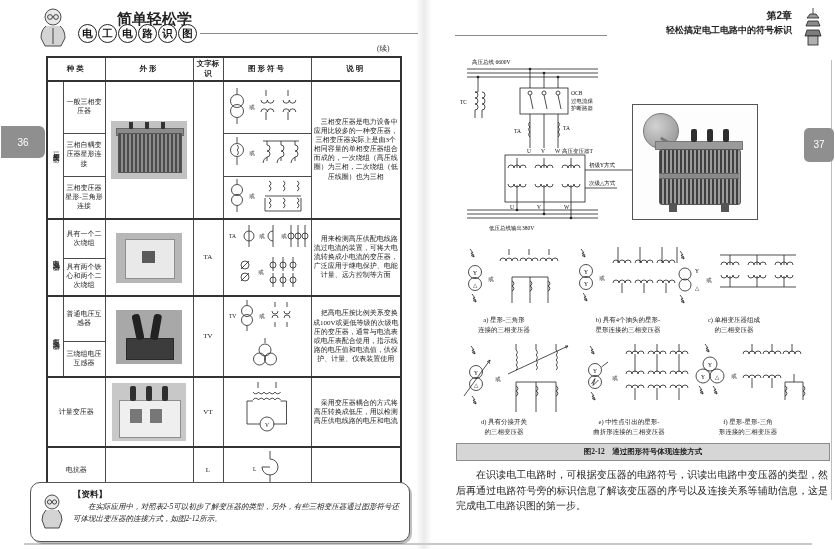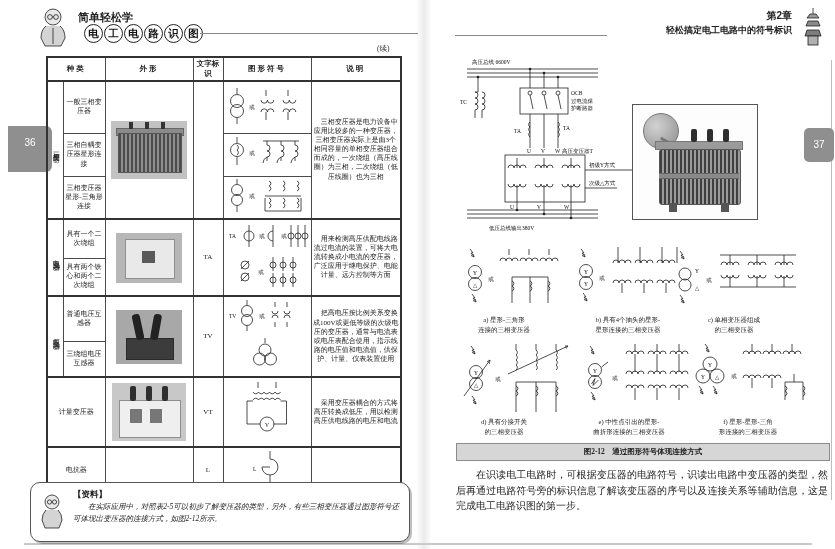--- a/index.html
+++ b/index.html
@@ -1,19 +1,19 @@
 <!DOCTYPE html>
 <html><head>
 <meta charset="utf-8">
 <style>
   html,body{margin:0;padding:0;}
   body{width:835px;height:549px;background:#fff;font-family:"Liberation Serif","DejaVu Serif",serif;color:#1c1c1c;position:relative;overflow:hidden;}
   .abs{position:absolute;}
   
-  .tagline{font-family:"Liberation Sans","DejaVu Sans",sans-serif;font-weight:bold;font-size:11px;color:#222;}
+  .tagline{font-family:"Liberation Sans","DejaVu Sans",sans-serif;font-weight:bold;font-size:15px;color:#222;margin-left:39px;}
   .logochar{display:inline-block;width:17px;height:17px;border:1.6px solid #222;border-radius:50%;font:bold 10.5px/17px "Liberation Sans","DejaVu Sans",sans-serif;text-align:center;background:#fff;margin-right:1px;color:#111;}
   .hrule{border-top:1px solid #8a8a8a;height:0;}
   .chapter{font-family:"Liberation Sans","DejaVu Sans",sans-serif;font-weight:bold;font-size:10px;text-align:right;color:#222;}
   .subtitle{font-family:"Liberation Sans","DejaVu Sans",sans-serif;font-weight:bold;font-size:9px;text-align:right;color:#222;}
   .page-tab{background:#8f8f8f;color:#fff;font:10px/34px "Liberation Sans","DejaVu Sans",sans-serif;text-align:center;}
   
   table.spec{table-layout:fixed;width:354px;border-collapse:collapse;font-size:7px;}
   table.spec td{border:1px solid #4a4a4a;text-align:center;vertical-align:middle;padding:1px;line-height:1.3;color:#222;}
   table.spec{border:2px solid #333;padding-left:44px;}
   td.hd{font-weight:bold;font-size:7.5px;letter-spacing:2px;border-top:2px solid #333!important;border-bottom:1.2px solid #333!important;padding:2px 0;}
@@ -77,25 +77,25 @@
       </marker>
     </defs>
   <circle cx="19" cy="11" r="8" style="fill:#e8e8e8"></circle>
   <circle cx="16" cy="11" r="2.4"></circle>
     <circle cx="22" cy="11" r="2.4"></circle>
     <line x1="18.4" y1="11" x2="19.6" y2="11"></line>
   <path d="M12,20 q-5,4 -5,12 l4,8 h16 l4,-8 q0,-8 -5,-12" style="fill:#d4d4d4"></path>
   <line x1="19" y1="22" x2="19" y2="38"></line>
 </svg>
 <div class="abs tagline" style="left:78px;top:10px;">简单轻松学</div>
-<div class="abs" style="left:84px;top:23px;white-space:nowrap;">
+<div class="abs" style="left:78px;top:23px;white-space:nowrap;">
   <span class="logochar">电</span><span class="logochar">工</span><span class="logochar">电</span><span class="logochar">路</span><span class="logochar">识</span><span class="logochar">图</span>
 </div>
 <div class="abs hrule" style="left:200px;top:33px;width:218px;"></div>
-<div class="abs page-tab" style="left:8px;top:126px;width:44px;height:46px;border-radius:0 6px 6px 0;">36</div>
+<div class="abs page-tab" style="left:1px;top:126px;width:44px;height:32px;border-radius:0 6px 6px 0;">36</div>
 <div class="abs cont" style="left:377px;top:44px;">(续)</div>
 
 <table class="spec abs" style="left:46px;top:56px;">
   <colgroup>
       <col style="width:16px">
       <col style="width:42px">
       <col style="width:88px">
       <col style="width:30px">
       <col style="width:88px">
       <col style="width:90px">

